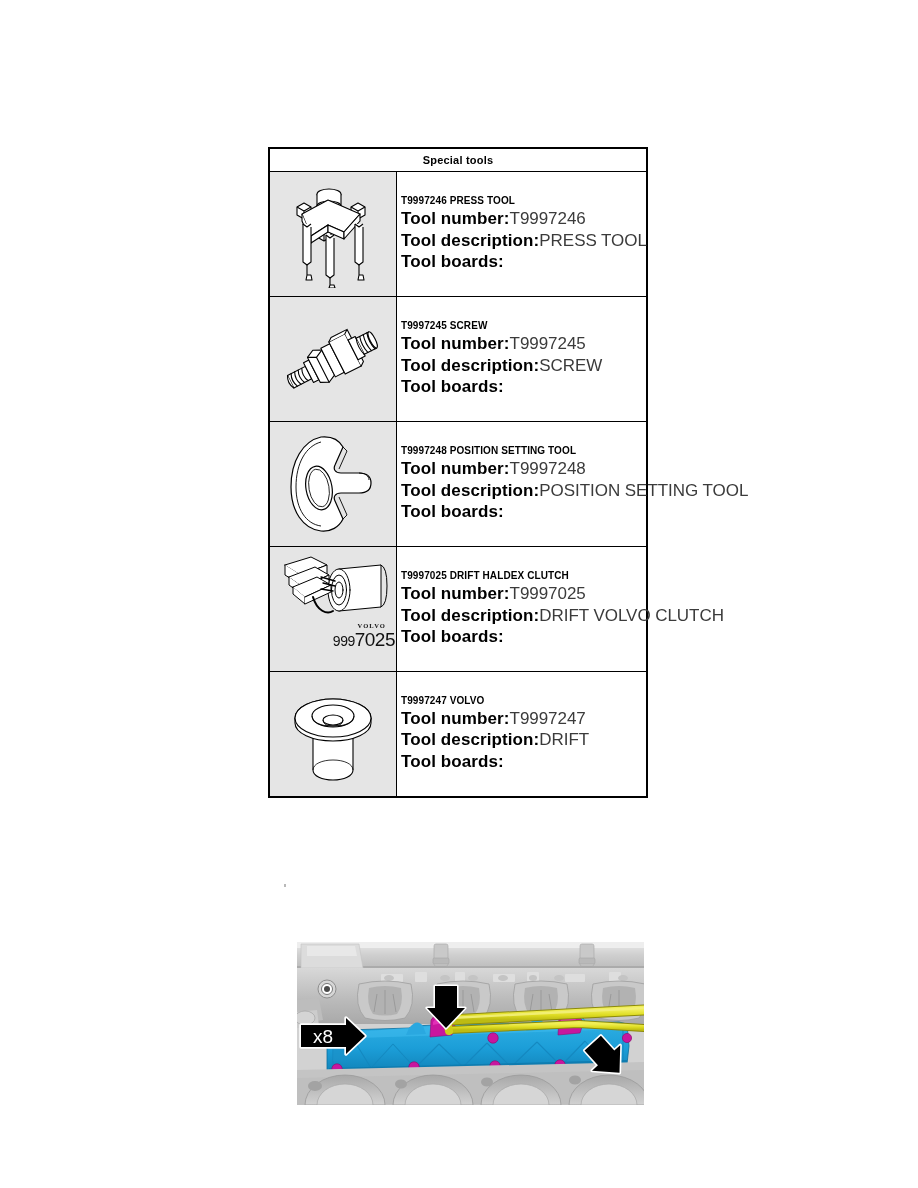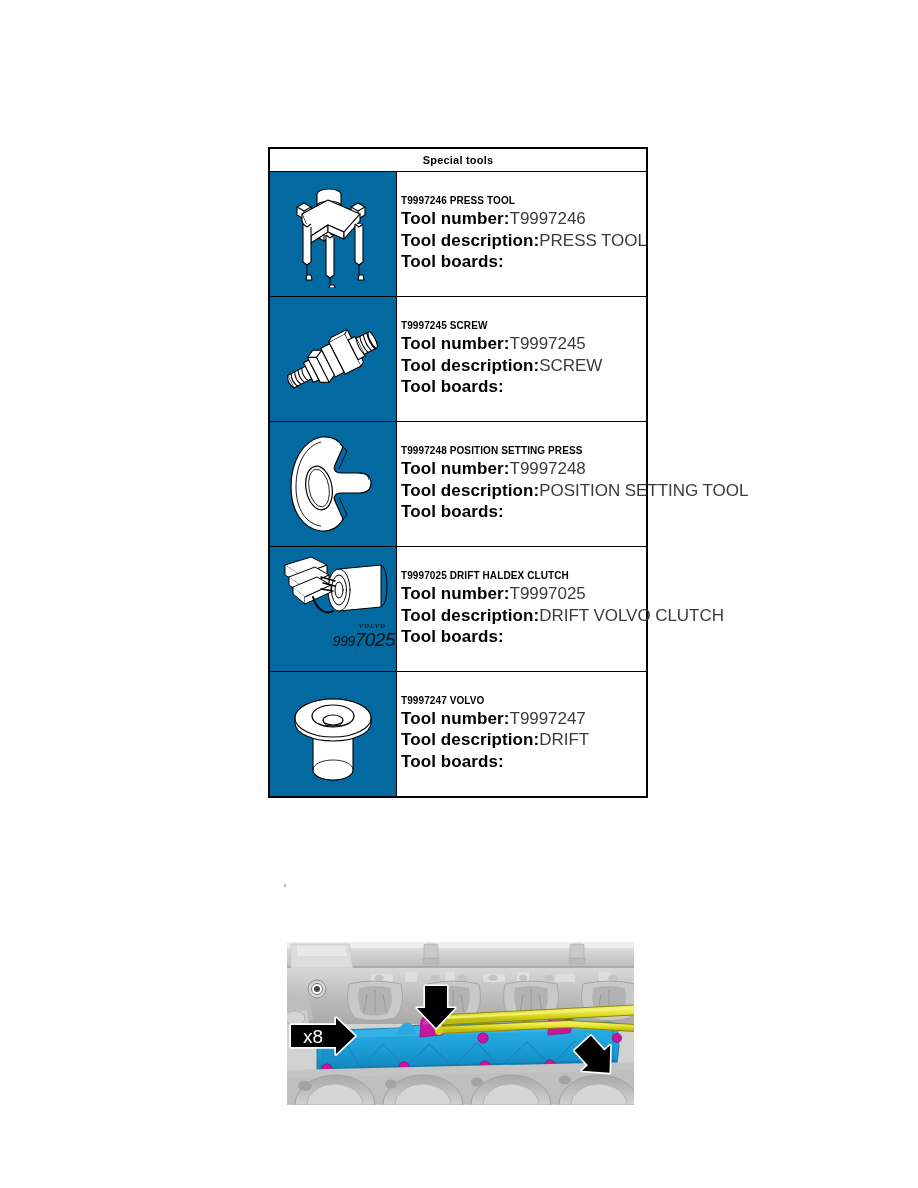--- a/index.html
+++ b/index.html
@@ -38,22 +38,21 @@
     font-size: 11px;
     font-weight: bold;
     letter-spacing: 0.2px;
     color: #000;
     vertical-align: middle !important;
   }
   .tool-img-cell {
     width: 124px;
     border-right: 1px solid #000 !important;
     position: relative;
-    background: #0369a1;
-    font-style: italic;
+    background: #e5e5e5;
   }
   .tool-txt-cell {
     position: relative;
     background: #fff;
     padding: 0 !important;
   }
   .tool-row { height: 125px; }
 
   .tool-text-block {
     position: absolute;
@@ -111,21 +110,21 @@
   .volvo-num {
     font-family: "Liberation Sans", sans-serif;
     white-space: nowrap;
   }
   .volvo-num .small { font-size: 14px; letter-spacing: -0.5px; }
   .volvo-num .big   { font-size: 19px; letter-spacing: -0.5px; }
 
   
   #figure-wrap {
     position: absolute;
-    left: 287px;
+    left: 297px;
     top: 928px;
     width: 347px;
     height: 177px;
     overflow: hidden;
     background: #cfcfcf;
   }
   #figure-svg { display: block; }
 
   .speck {
     position: absolute;
@@ -264,21 +263,21 @@
               <path d="M76 42 C 82 42, 86 45, 86 49" fill="none" stroke-width="0.9"></path>
 
               <ellipse cx="36" cy="57" rx="13" ry="22" transform="rotate(-10 36 57)"></ellipse>
               <ellipse cx="36" cy="57" rx="10" ry="19" transform="rotate(-10 36 57)" fill="none" stroke-width="0.8"></ellipse>
             </g>
           </svg>
         </div>
       </td>
       <td class="tool-txt-cell">
         <div class="tool-text-block">
-          <div class="tool-title">T9997248 POSITION SETTING PRESS</div>
+          <div class="tool-title">T9997248 POSITION SETTING TOOL</div>
           <div class="tool-line"><b>Tool number:</b><span>T9997248</span></div>
           <div class="tool-line"><b>Tool description:</b><span>POSITION SETTING TOOL</span></div>
           <div class="tool-line"><b>Tool boards:</b><span></span></div>
         </div>
       </td>
     </tr>
 
     <tr class="tool-row">
       <td class="tool-img-cell">
         <div class="tool-illus">

